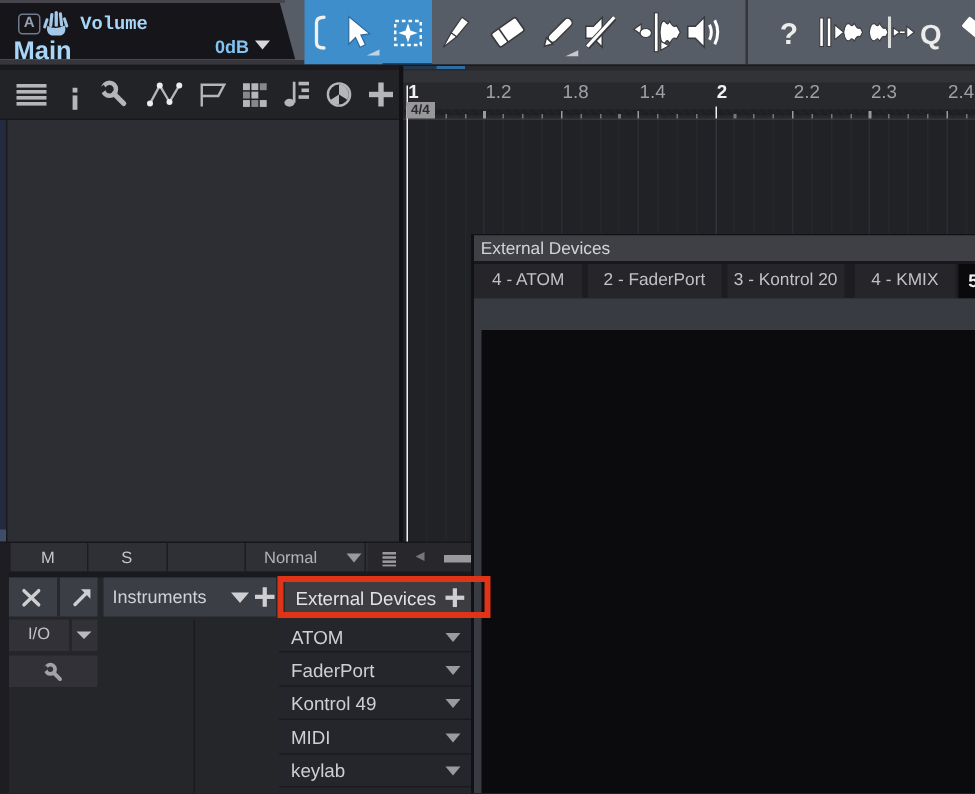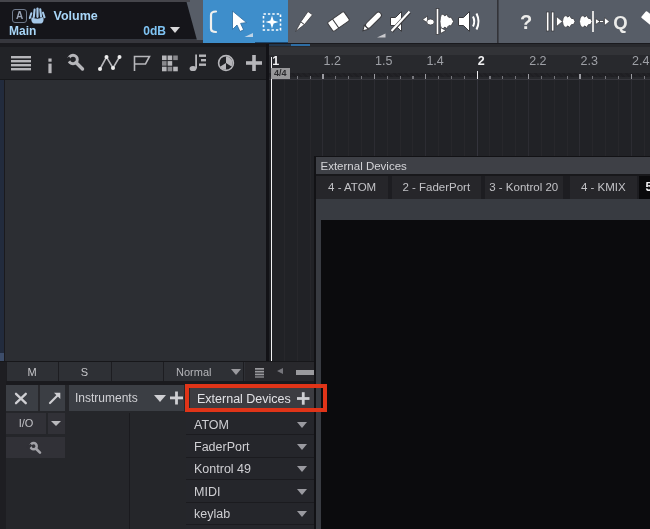--- a/index.html
+++ b/index.html
@@ -25,22 +25,22 @@
  <g fill="#a5c8e8">
   <rect x="0.4" y="5.2" width="2" height="7" rx="1" transform="rotate(18 1.4 6)"></rect>
   <rect x="3.6" y="1.6" width="2.1" height="9.5" rx="1.05" transform="rotate(6 4.6 2)"></rect>
   <rect x="6.4" y="0.4" width="2.2" height="10.5" rx="1.1"></rect>
   <rect x="9.2" y="1.2" width="2.1" height="9.5" rx="1.05" transform="rotate(-6 10.2 2)"></rect>
   <rect x="11.9" y="4.6" width="2" height="7" rx="1" transform="rotate(-18 12.9 5.4)"></rect>
   <path d="M1.6 10.2 Q7.3 13.2 13.2 10 L13.6 12.2 Q13.6 16 10.6 16.6 L4.4 16.6 Q1.4 16 1.3 12.4 Z"></path>
  </g>
 </svg>
 <div class="abs" style="left:0;top:0;width:190px;height:1.5px;background:#45454b;"></div>
-<div class="abs" style="left:53.5px;top:9px;color:#a8d6f8;font-size:12.5px;font-weight:bold;">Volume</div>
-<div class="abs" style="left:9px;top:23.5px;color:#a8d6f8;font-size:12px;font-weight:bold;">Main</div>
+<div class="abs" style="left:53.5px;top:9px;color:#a8d6f8;font-size:12.5px;font-weight:bold;font-family:Liberation Mono, monospace;">Volume</div>
+<div class="abs" style="left:9px;top:23.5px;color:#a8d6f8;font-size:17px;font-weight:bold;">Main</div>
 <div class="abs" style="left:120px;top:23.5px;width:46px;text-align:right;color:#7fc4f4;font-size:12px;font-weight:bold;">0dB</div>
 <div class="abs" style="left:170px;top:27px;width:0;height:0;border-left:5.5px solid transparent;border-right:5.5px solid transparent;border-top:6.5px solid #d8d8da;"></div>
 
 <div class="abs" style="left:203px;top:0;width:85px;height:43px;background:#3e8ecb;"></div>
 <div class="abs" style="left:255px;top:42px;width:33px;height:3px;background:#1d4a73;"></div>
 
 <div class="abs" style="left:0;top:43px;width:650px;height:4px;background:#1a1a1e;"></div>
 
 <svg class="abs" style="left:200px;top:0;" width="450" height="43" viewBox="0 0 450 43">
   <g stroke="#f0f0ee" stroke-width="2.2" fill="none" stroke-linecap="round">
@@ -177,21 +177,21 @@
 
 <div class="abs" style="left:269px;top:44px;width:381px;height:36px;background:#28292d;"></div>
 <div class="abs" style="left:269px;top:47px;width:381px;height:7.5px;background:#323337;"></div>
 <div class="abs" style="left:269px;top:72.5px;width:381px;height:4.5px;background:repeating-linear-gradient(45deg,#222226 0 2px,#1f1f23 2px 4px);"></div>
 <div class="abs" style="left:269px;top:44px;width:22px;height:1.5px;background:#22374e;"></div>
 <div class="abs" style="left:291px;top:44px;width:19px;height:1.5px;background:#2e6da4;"></div>
 <div class="abs" style="left:269px;top:79px;width:381px;height:1px;background:#36363c;"></div>
 <div id="ruler" class="abs" style="left:269px;top:44px;width:381px;height:36px;">
       <div class="abs" style="left:3.2px;top:9.8px;font-size:12.5px;color:#f0f0f2;font-weight:bold;">1</div>
       <div class="abs" style="left:54.6px;top:9.8px;font-size:12.5px;color:#9ea0a6;">1.2</div>
-      <div class="abs" style="left:106px;top:9.8px;font-size:12.5px;color:#9ea0a6;">1.5</div>
+      <div class="abs" style="left:106px;top:9.8px;font-size:12.5px;color:#9ea0a6;">1.8</div>
       <div class="abs" style="left:157.39999999999998px;top:9.8px;font-size:12.5px;color:#9ea0a6;">1.4</div>
       <div class="abs" style="left:208.79999999999998px;top:9.8px;font-size:12.5px;color:#f0f0f2;font-weight:bold;">2</div>
       <div class="abs" style="left:260.2px;top:9.8px;font-size:12.5px;color:#9ea0a6;">2.2</div>
       <div class="abs" style="left:311.59999999999997px;top:9.8px;font-size:12.5px;color:#9ea0a6;">2.3</div>
       <div class="abs" style="left:363px;top:9.8px;font-size:12.5px;color:#9ea0a6;">2.4</div>
       <div class="abs" style="left:2px;top:26.5px;width:1.2px;height:8px;background:#eeeef0;"></div>
       <div class="abs" style="left:14.85px;top:31.5px;width:1.2px;height:3px;background:#77777d;"></div>
       <div class="abs" style="left:27.7px;top:31.5px;width:1.2px;height:3px;background:#77777d;"></div>
       <div class="abs" style="left:40.55px;top:31.5px;width:1.2px;height:3px;background:#77777d;"></div>
       <div class="abs" style="left:53.4px;top:29.5px;width:1.2px;height:5px;background:#9a9aa0;"></div>

